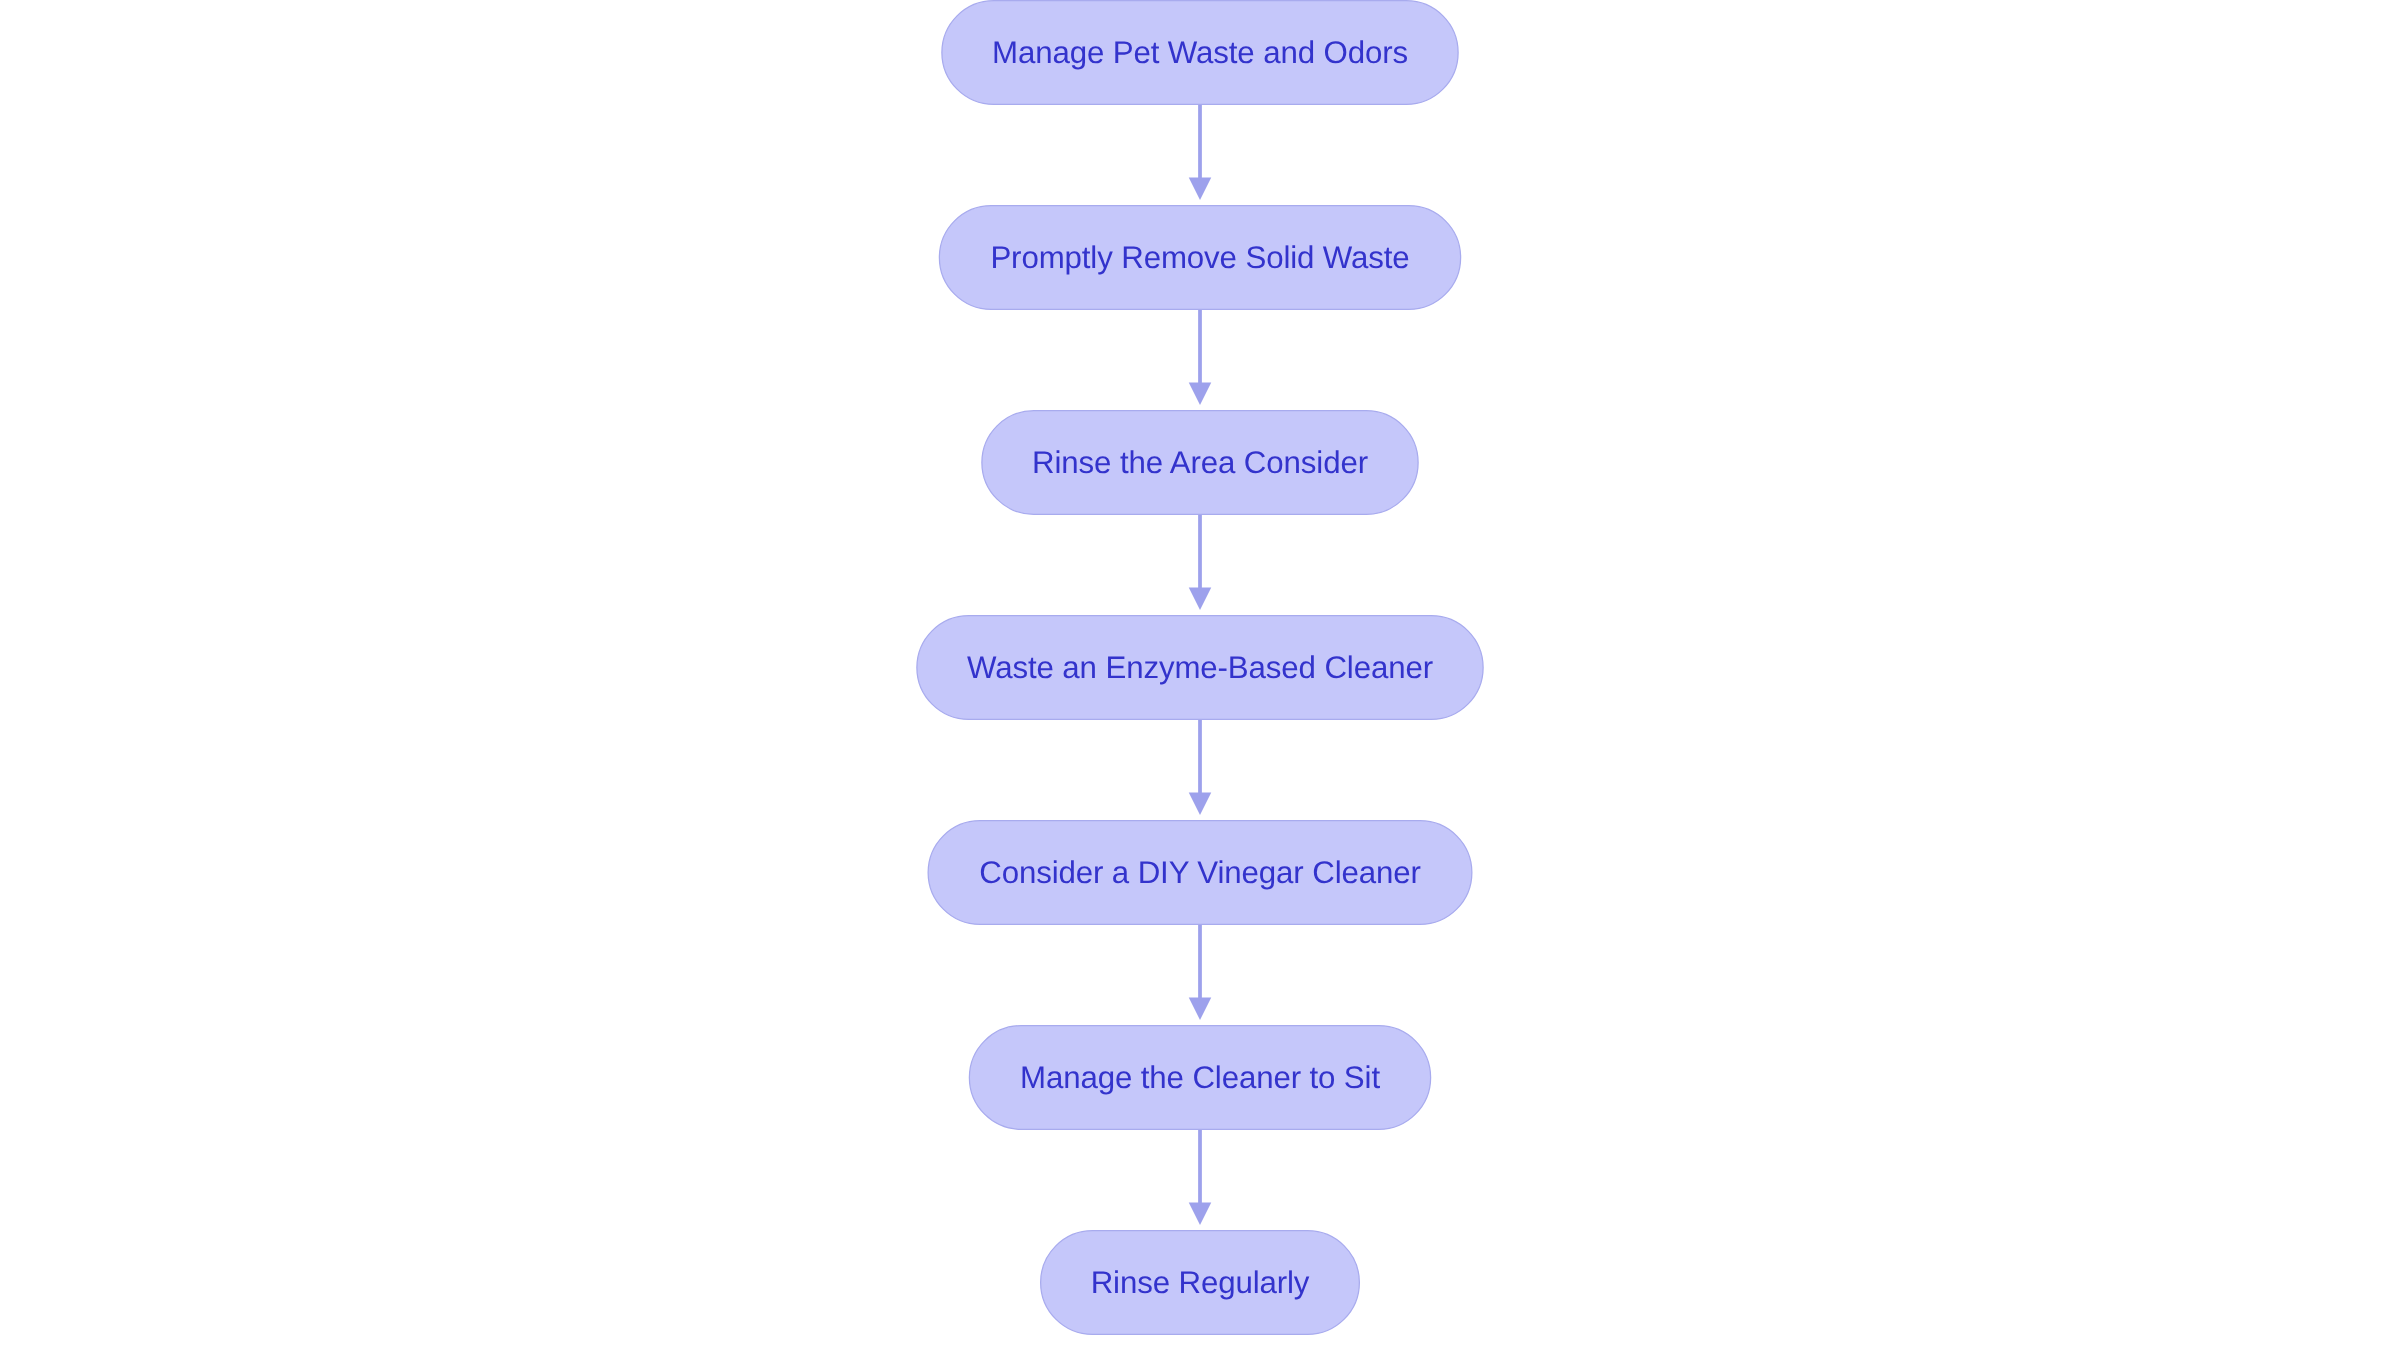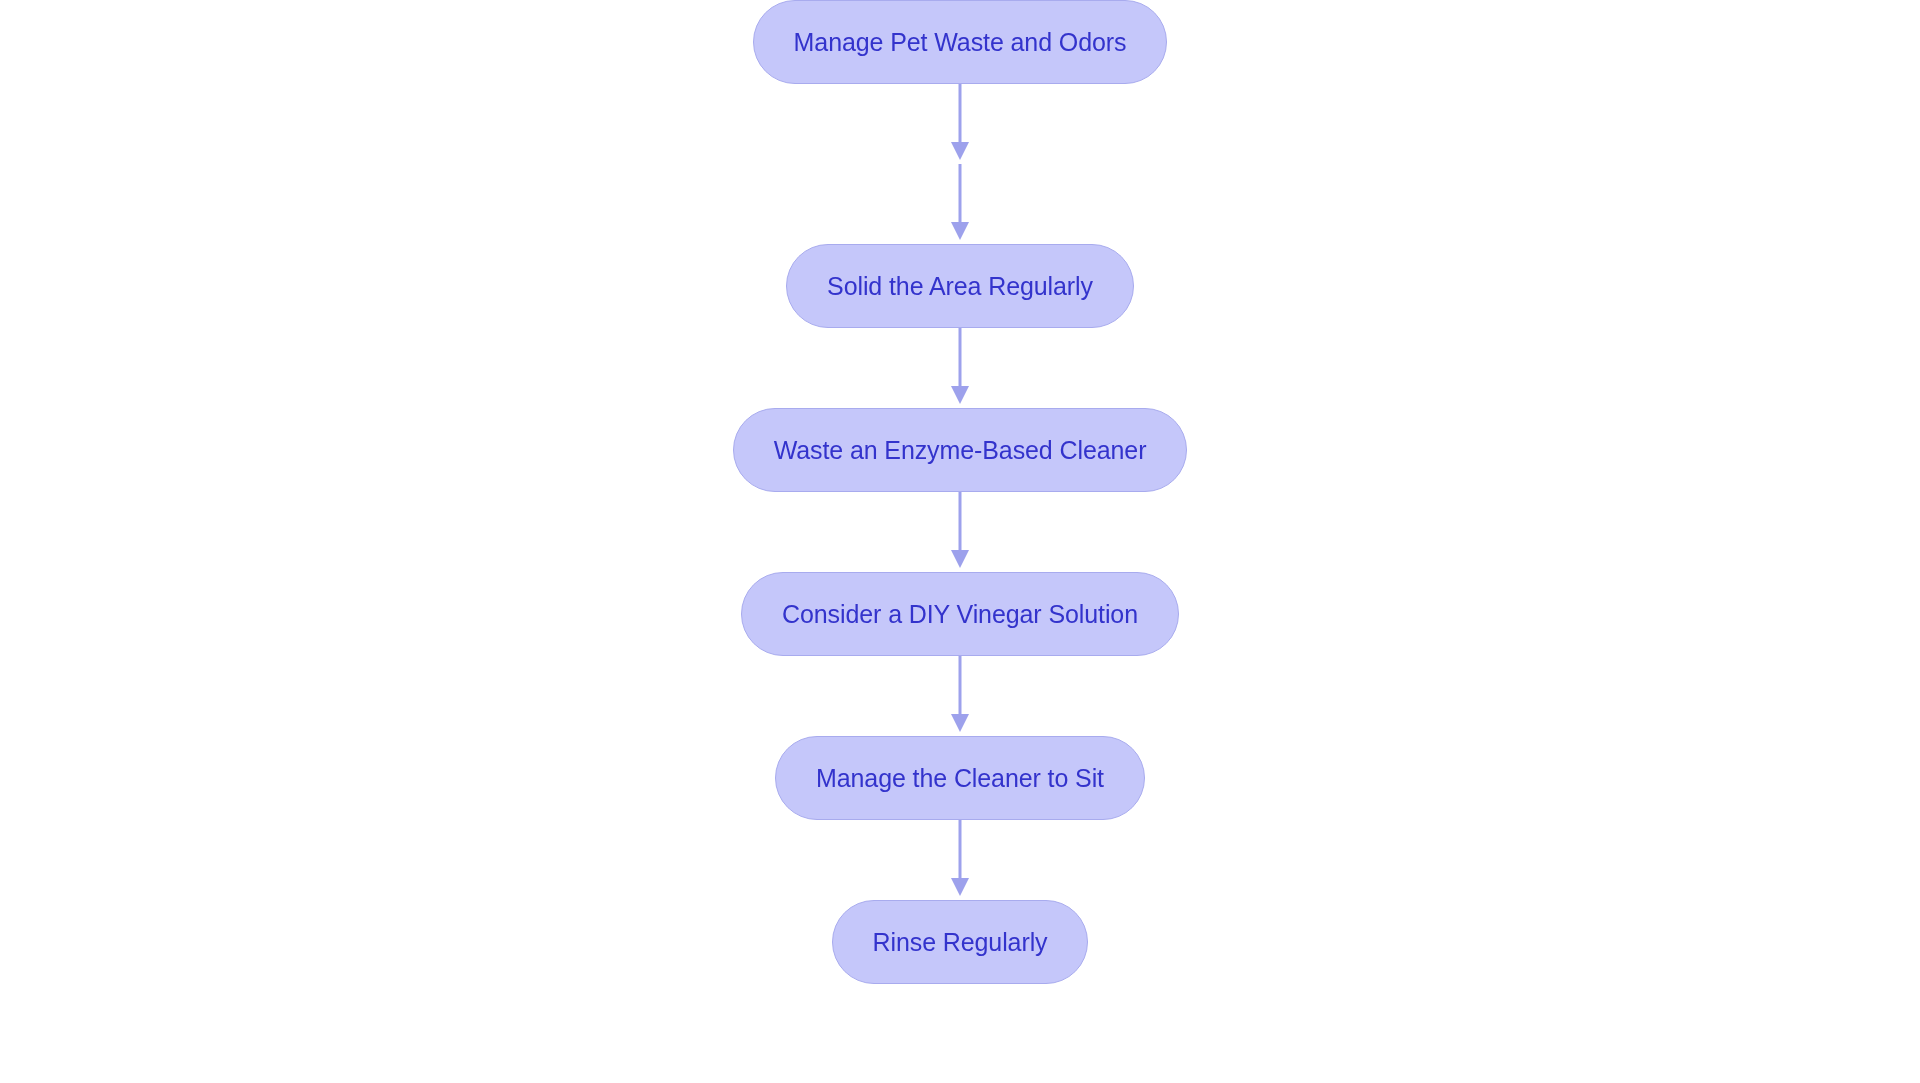--- a/index.html
+++ b/index.html
@@ -78,30 +78,33 @@
       <span class="flow-node-label">Manage Pet Waste and Odors</span>
     </div>
 
     <div class="flow-connector">
       <svg width="26" height="80" viewBox="0 0 26 80" aria-hidden="true">
         <line x1="13" y1="0" x2="13" y2="60" stroke="#9da1ec" stroke-width="3"></line>
         <polygon points="4,58 22,58 13,76" fill="#9da1ec"></polygon>
       </svg>
     </div>
 
+    <div class="flow-node">
+      <span class="flow-node-label">Promptly Remove Solid Waste</span>
+    </div>
 
     <div class="flow-connector">
       <svg width="26" height="80" viewBox="0 0 26 80" aria-hidden="true">
         <line x1="13" y1="0" x2="13" y2="60" stroke="#9da1ec" stroke-width="3"></line>
         <polygon points="4,58 22,58 13,76" fill="#9da1ec"></polygon>
       </svg>
     </div>
 
     <div class="flow-node">
-      <span class="flow-node-label">Solid the Area Regularly</span>
+      <span class="flow-node-label">Rinse the Area Consider</span>
     </div>
 
     <div class="flow-connector">
       <svg width="26" height="80" viewBox="0 0 26 80" aria-hidden="true">
         <line x1="13" y1="0" x2="13" y2="60" stroke="#9da1ec" stroke-width="3"></line>
         <polygon points="4,58 22,58 13,76" fill="#9da1ec"></polygon>
       </svg>
     </div>
 
     <div class="flow-node">
@@ -109,21 +112,21 @@
     </div>
 
     <div class="flow-connector">
       <svg width="26" height="80" viewBox="0 0 26 80" aria-hidden="true">
         <line x1="13" y1="0" x2="13" y2="60" stroke="#9da1ec" stroke-width="3"></line>
         <polygon points="4,58 22,58 13,76" fill="#9da1ec"></polygon>
       </svg>
     </div>
 
     <div class="flow-node">
-      <span class="flow-node-label">Consider a DIY Vinegar Solution</span>
+      <span class="flow-node-label">Consider a DIY Vinegar Cleaner</span>
     </div>
 
     <div class="flow-connector">
       <svg width="26" height="80" viewBox="0 0 26 80" aria-hidden="true">
         <line x1="13" y1="0" x2="13" y2="60" stroke="#9da1ec" stroke-width="3"></line>
         <polygon points="4,58 22,58 13,76" fill="#9da1ec"></polygon>
       </svg>
     </div>
 
     <div class="flow-node">

